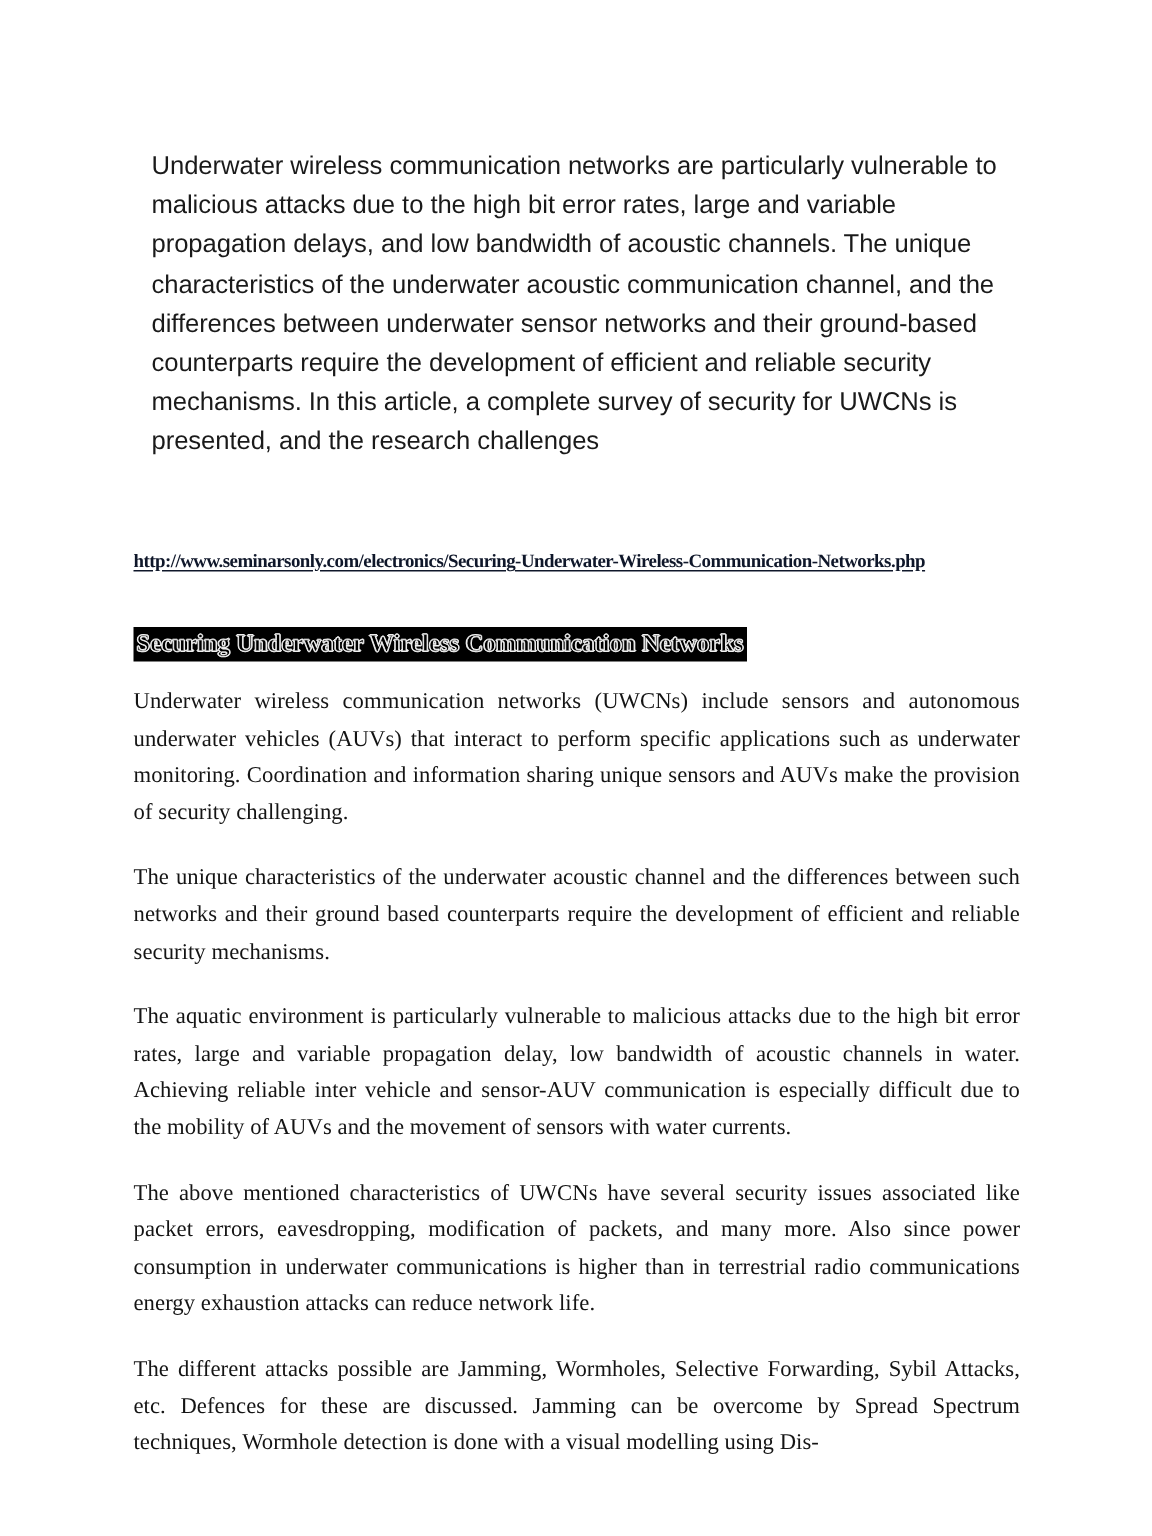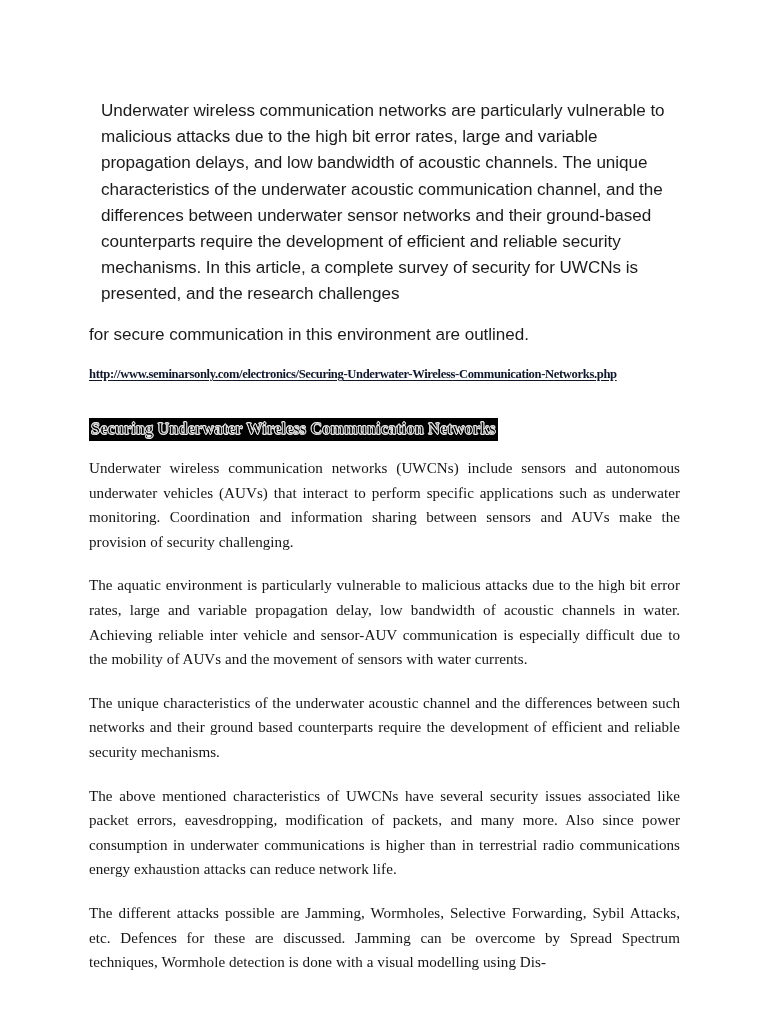--- a/index.html
+++ b/index.html
@@ -114,30 +114,29 @@
     text-align-last: left;
   }
 </style>
 </head>
 <body>
 
 <div class="page">
 
   <div class="abstract">
     <p class="lead">Underwater wireless communication networks are particularly vulnerable to malicious attacks due to the high bit error rates, large and variable propagation delays, and low bandwidth of acoustic channels. The unique characteristics of the underwater acoustic communication channel, and the differences between underwater sensor networks and their ground-based counterparts require the development of efficient and reliable security mechanisms. In this article, a complete survey of security for UWCNs is presented, and the research challenges</p>
-    <p class="tail">for secure communication in this environment are outlined.</p>
   </div>
 
   <div class="source-url">http://www.seminarsonly.com/electronics/Securing-Underwater-Wireless-Communication-Networks.php</div>
 
   <div class="doc-heading-wrap">
     <span class="doc-heading">Securing Underwater Wireless Communication Networks</span>
   </div>
 
   <div class="body-copy">
-    <p>Underwater wireless communication networks (UWCNs) include sensors and autonomous underwater vehicles (AUVs) that interact to perform specific applications such as underwater monitoring. Coordination and information sharing between sensors and AUVs make the provision of security challenging.</p>
+    <p>Underwater wireless communication networks (UWCNs) include sensors and autonomous underwater vehicles (AUVs) that interact to perform specific applications such as underwater monitoring. Coordination and information sharing unique sensors and AUVs make the provision of security challenging.</p>
+    <p class="no-justify-last">The unique characteristics of the underwater acoustic channel and the differences between such networks and their ground based counterparts require the development of efficient and reliable security mechanisms.</p>
     <p class="no-justify-last">The aquatic environment is particularly vulnerable to malicious attacks due to the high bit error rates, large and variable propagation delay, low bandwidth of acoustic channels in water. Achieving reliable inter vehicle and sensor-AUV communication is especially difficult due to the mobility of AUVs and the movement of sensors with water currents.</p>
-    <p class="no-justify-last">The unique characteristics of the underwater acoustic channel and the differences between such networks and their ground based counterparts require the development of efficient and reliable security mechanisms.</p>
     <p class="no-justify-last">The above mentioned characteristics of UWCNs have several security issues associated like packet errors, eavesdropping, modification of packets, and many more. Also since power consumption in underwater communications is higher than in terrestrial radio communications energy exhaustion attacks can reduce network life.</p>
     <p class="no-justify-last">The different attacks possible are Jamming, Wormholes, Selective Forwarding, Sybil Attacks, etc. Defences for these are discussed. Jamming can be overcome by Spread Spectrum techniques, Wormhole detection is done with a visual modelling using Dis-</p>
   </div>
 
 </div>
 
 </body></html>

